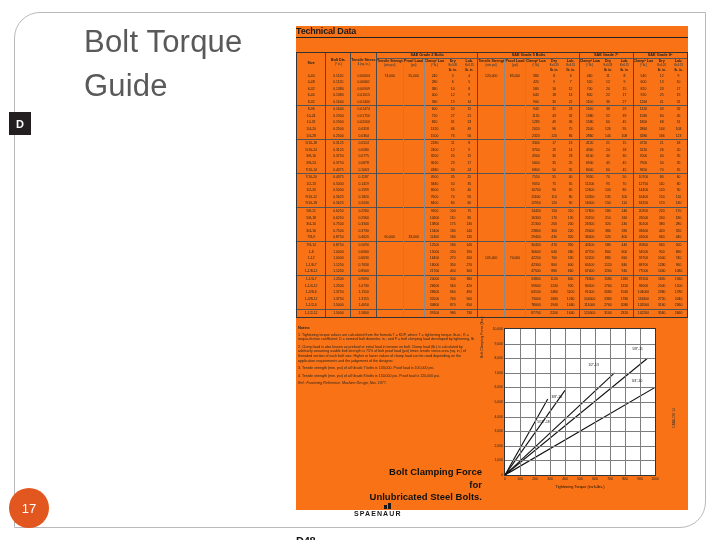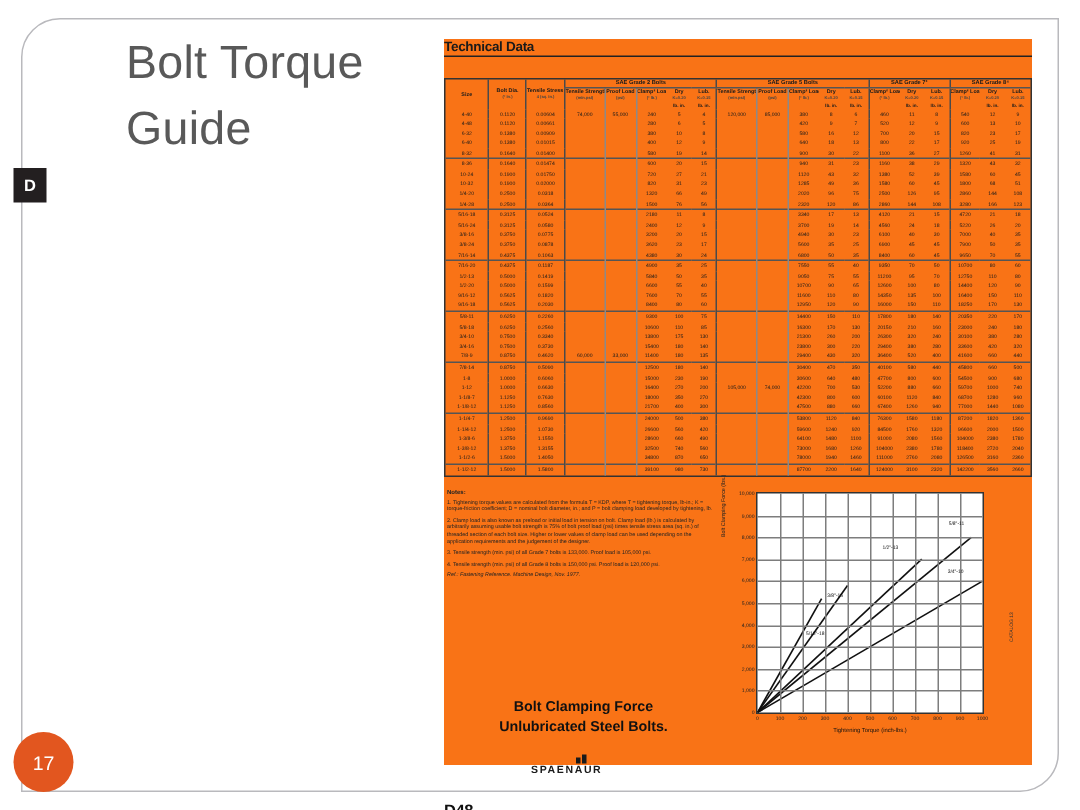--- a/index.html
+++ b/index.html
@@ -90,21 +90,21 @@
     position:absolute;left:2px;top:300px;width:178px;
     font-size:3.6px;line-height:4.6px;color:#232323;
   }
   #notes .nt{font-weight:bold;font-size:4px;margin-bottom:2px;}
   #notes p{margin:0 0 3px 0;}
   #notes .ref{font-style:italic;}
 
   
   #caption{
     position:absolute;left:0px;top:440px;width:186px;
-    text-align:center;font-size:9.5px;font-weight:bold;
+    text-align:right;font-size:9.5px;font-weight:bold;
     line-height:12.5px;color:#111;
   }
 
   
   #chartwrap{
     position:absolute;left:186px;top:298px;width:200px;height:178px;
   }
   #ylab{
     position:absolute;left:-2px;top:34px;
     transform:rotate(-90deg);transform-origin:left top;
@@ -1015,20 +1015,21 @@
           <p>1. Tightening torque values are calculated from the formula T = KDP, where T = tightening torque, lb-in.; K = torque-friction coefficient; D = nominal bolt diameter, in.; and P = bolt clamping load developed by tightening, lb.</p>
           <p>2. Clamp load is also known as preload or initial load in tension on bolt. Clamp load (lb.) is calculated by arbitrarily assuming usable bolt strength is 75% of bolt proof load (psi) times tensile stress area (sq. in.) of threaded section of each bolt size. Higher or lower values of clamp load can be used depending on the application requirements and the judgement of the designer.</p>
           <p>3. Tensile strength (min. psi) of all Grade 7 bolts is 133,000. Proof load is 105,000 psi.</p>
           <p>4. Tensile strength (min. psi) of all Grade 8 bolts is 150,000 psi. Proof load is 120,000 psi.</p>
         </div>
       <p class="ref">Ref.: Fastening Reference. Machine Design, Nov. 1977.</p>
     </div>
 
     <div id="caption">
       <div>Bolt Clamping Force</div>
+      <div>for</div>
       <div>Unlubricated Steel Bolts.</div>
     </div>
 
     <div id="chartwrap">
       <div id="ylab">Bolt Clamping Force (lbs.)</div>
       <div id="plot">
         <svg id="lines" width="150" height="146" viewBox="0 0 150 146" style="position:absolute;left:0;top:0;">
             <polyline points="0,146 42.74999999999999,70.08" fill="none" stroke="#111" stroke-width="1.1"></polyline>
             <polyline points="0,146 60,61.32000000000001" fill="none" stroke="#111" stroke-width="1.1"></polyline>
             <polyline points="0,146 109.5,43.80000000000001" fill="none" stroke="#111" stroke-width="1.1"></polyline>

